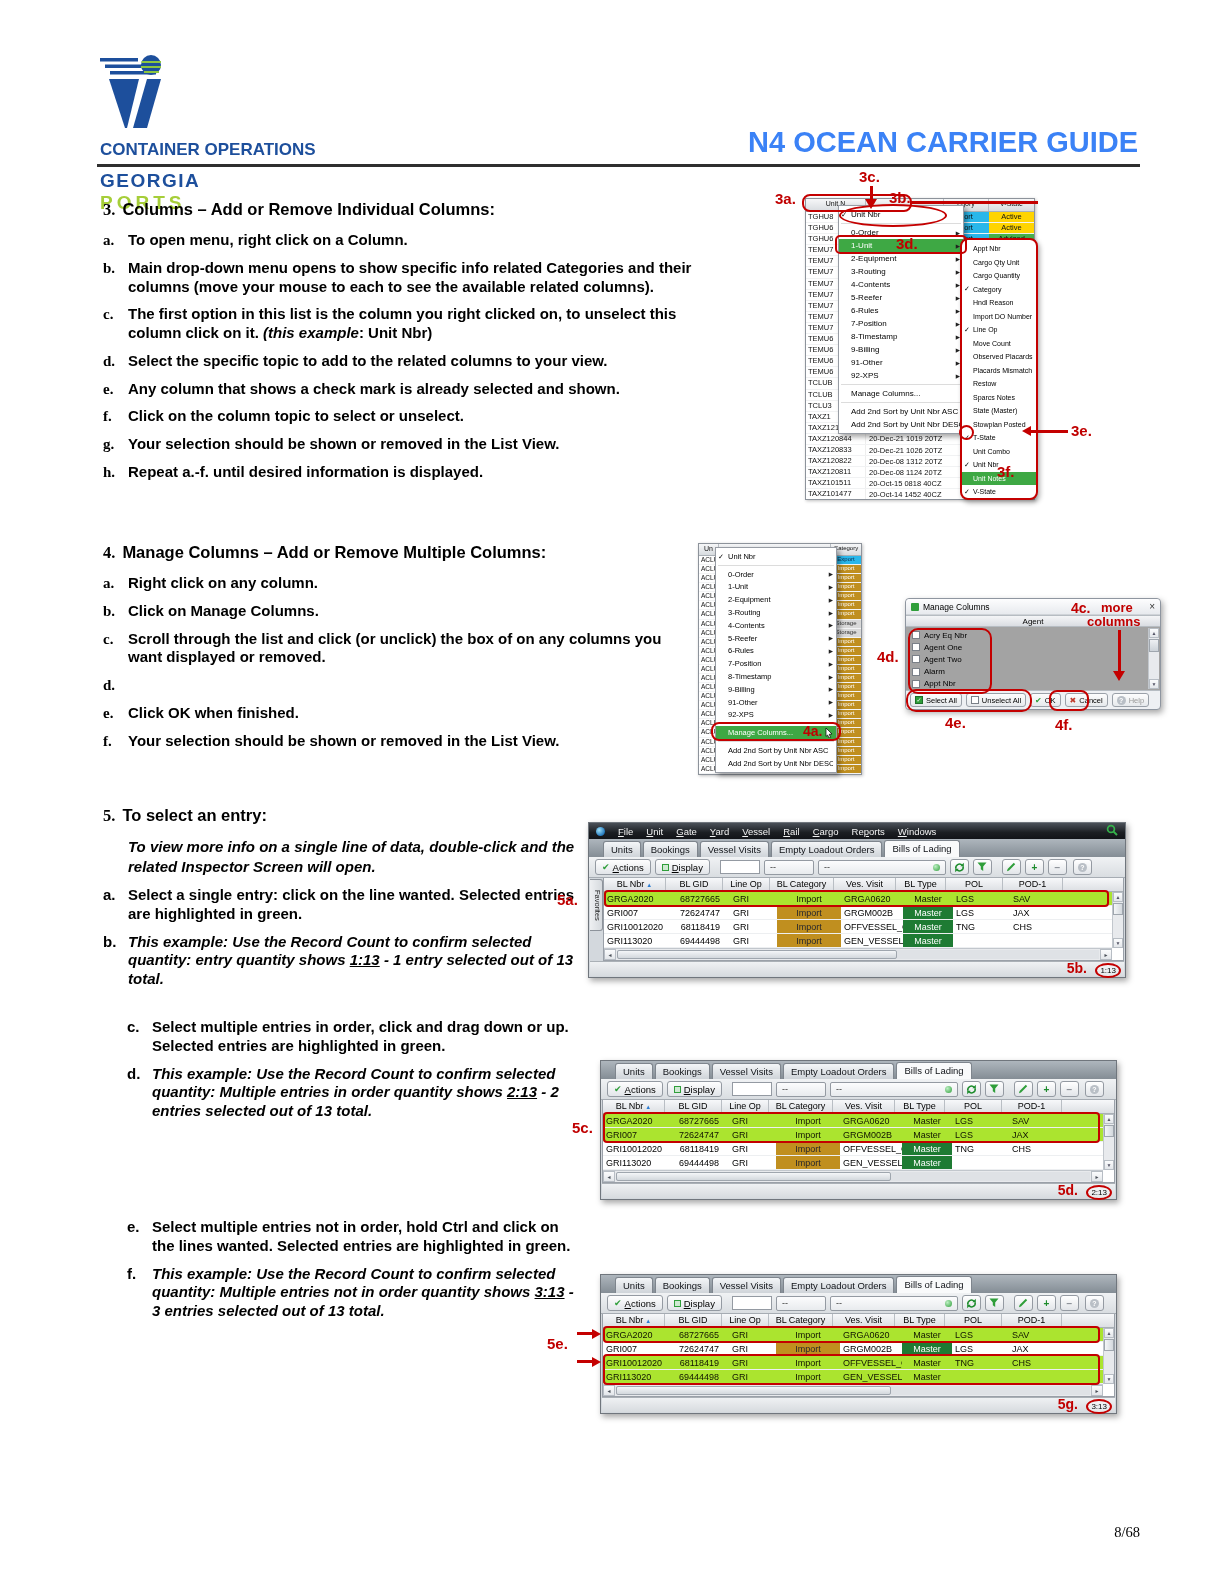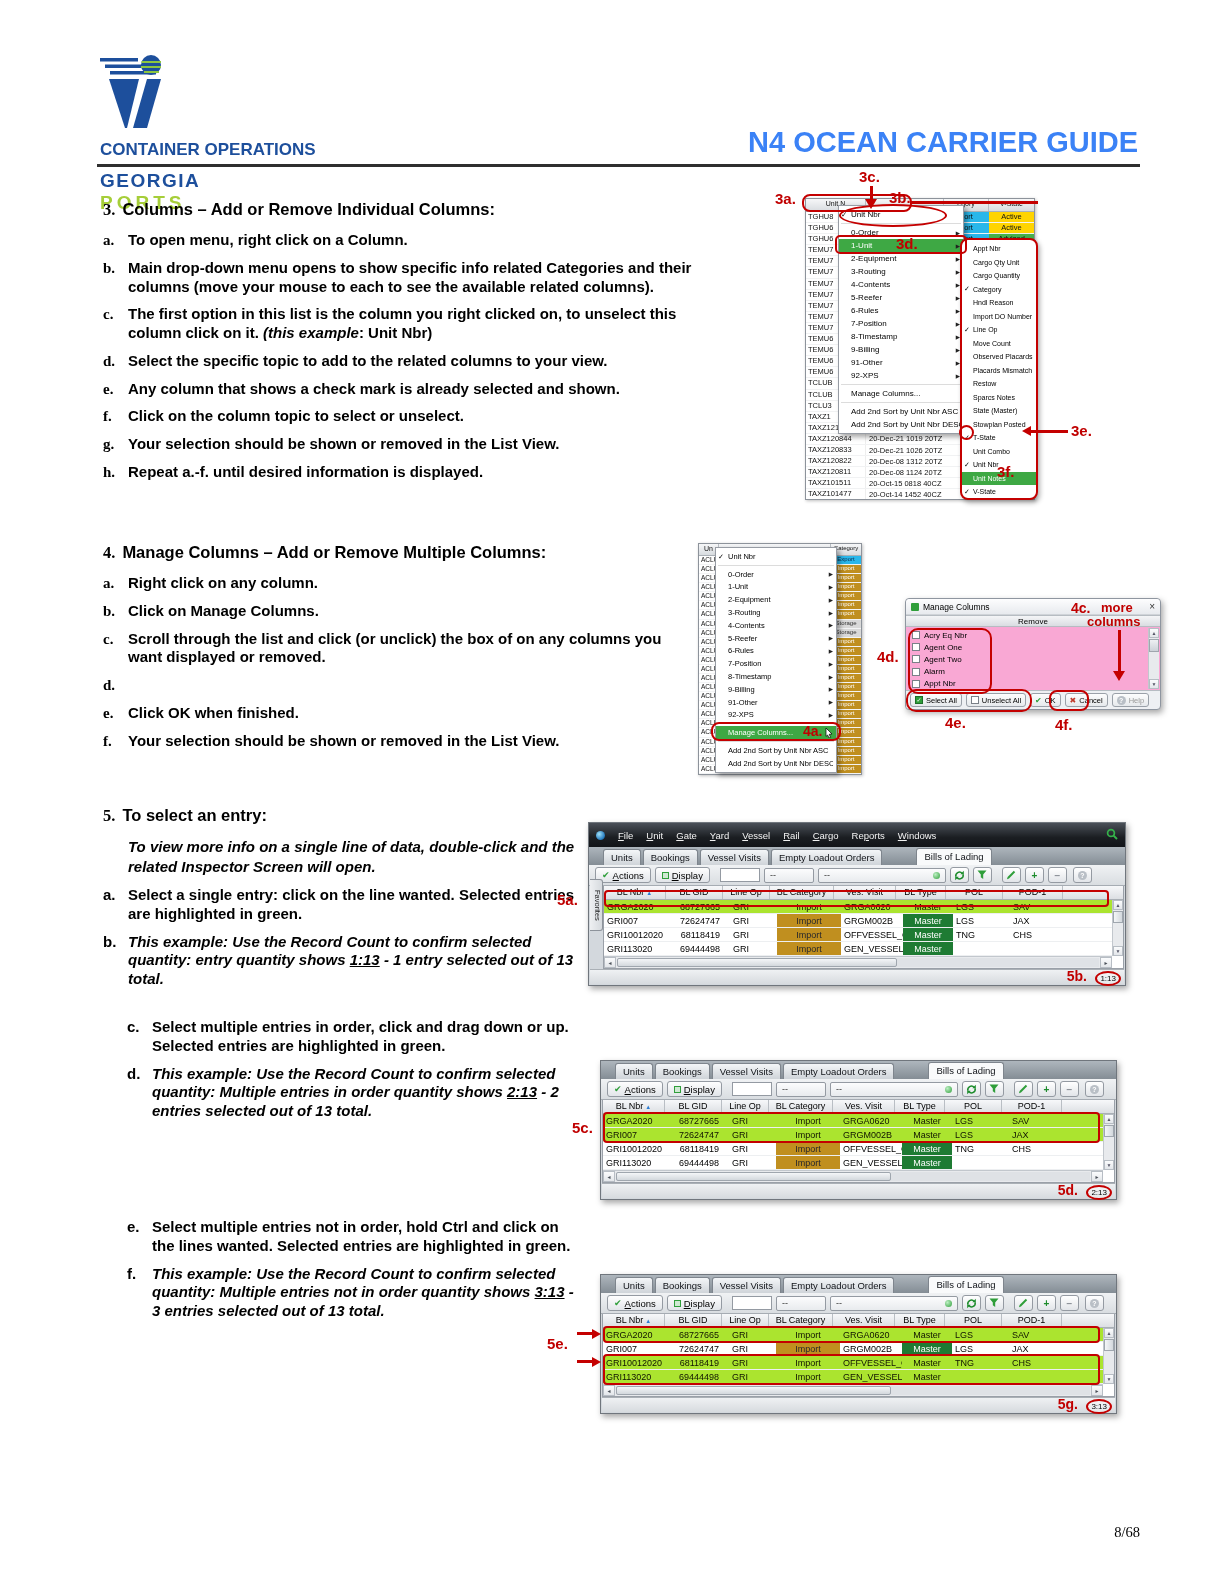--- a/index.html
+++ b/index.html
@@ -79,45 +79,45 @@
   .c4-import{background:#c08f1f;color:#fff;}
   .c4-storage{background:#d9d9d9;color:#333;}
 
   
   #shot4b{position:absolute;left:875px;top:590px;width:315px;height:160px;}
   .dialog{position:absolute;background:#eef0f3;border:1px solid #8f96a0;border-radius:4px;box-shadow:2px 3px 6px rgba(0,0,0,.35);}
   .dtitle{height:16px;display:flex;align-items:center;gap:4px;padding:0 5px;font-size:8.5px;background:linear-gradient(#fdfdfe,#e7eaee);border-bottom:1px solid #cfd3d8;border-radius:4px 4px 0 0;}
   .dicon{width:8px;height:8px;background:#2f9e3a;border-radius:1px;flex:none;}
   .dclose{margin-left:auto;font-size:10px;color:#333;}
   .dcolhdr{height:12px;background:linear-gradient(#f4f5f7,#dadde2);border-top:1px solid #b6bcc2;border-bottom:1px solid #b6bcc2;font-size:8px;text-align:center;line-height:11px;}
-  .dlist{height:64px;background:#f9a8d4;border-bottom:1px solid #b6bcc2;position:relative;padding:2px 0 0 6px;}
+  .dlist{height:64px;background:#a3a3a3;border-bottom:1px solid #b6bcc2;position:relative;padding:2px 0 0 6px;}
   .drow{display:flex;align-items:center;height:12.2px;font-size:8px;gap:4px;}
   .dcheck{width:8px;height:8px;border:1px solid #7a8088;background:#fff;flex:none;}
   .dscroll{position:absolute;right:1px;top:1px;bottom:1px;width:11px;display:flex;flex-direction:column;background:#e8eaed;border-left:1px solid #c2c7cd;}
   .dsbtn{height:10px;font-size:5px;text-align:center;color:#556;border:1px solid #b7bdc4;background:linear-gradient(#fbfcfd,#e3e6ea);line-height:9px;}
   .dthumb{height:13px;border:1px solid #9fa6ae;background:linear-gradient(#eef0f3,#ccd2d8);margin:1px 0;}
   .dspace{flex:1;}
   .dbtns{height:18px;display:flex;align-items:center;gap:4px;padding:0 4px;}
   .dbtn{display:flex;align-items:center;gap:3px;border:1px solid #9aa0a8;border-radius:3px;background:linear-gradient(#fdfdfd,#e6e9ec);font-size:7.5px;padding:1px 4px;height:14px;white-space:nowrap;}
   .dbtn.gray{color:#999;}
   .cbx-filled{width:8px;height:8px;background:#2f9e3a;border:1px solid #1d6e28;color:#fff;font-size:6px;line-height:7px;text-align:center;flex:none;}
   .cbx-empty{width:8px;height:8px;background:#fff;border:1px solid #7a8088;flex:none;}
   .okk{color:#2f9e3a;font-size:8px;}
   .cxx{color:#c0392b;font-size:8px;}
   .qmark{width:9px;height:9px;border-radius:50%;background:#b9bfc6;color:#fff;font-size:7px;line-height:9px;text-align:center;font-weight:bold;flex:none;}
 
   
   .n4win{position:absolute;background:#d3d8dd;border:1px solid #70767d;box-shadow:2px 3px 6px rgba(0,0,0,.35);}
-  .menubar{height:16px;background:linear-gradient(#4a5058,#1b1e22 60%,#121418);display:flex;align-items:center;gap:13px;padding:12px 7px;color:#f2f2f2;font-size:9.5px;}
+  .menubar{height:16px;background:linear-gradient(#4a5058,#1b1e22 60%,#121418);display:flex;align-items:center;gap:13px;padding:4px 7px;color:#f2f2f2;font-size:9.5px;}
   .mbi{white-space:nowrap;}
   .globe{width:9px;height:9px;border-radius:50%;background:radial-gradient(circle at 35% 35%,#9fe0f7,#2a7fc1 65%,#134b79);flex:none;}
   .sspace{flex:1;}
   .tabstrip{height:18px;background:linear-gradient(#aeb6bd,#848d95);display:flex;align-items:flex-end;gap:2px;padding:2px 6px 0 14px;}
   .tab{background:linear-gradient(#f4f6f8,#cfd4d9);border:1px solid #7e858d;border-bottom:none;border-radius:3px 3px 0 0;padding:2px 7px;font-size:9.5px;color:#101318;white-space:nowrap;}
-  .tab.active{background:#f9fafb;padding-bottom:3px;margin-left:32px;}
+  .tab.active{background:#f9fafb;padding-bottom:3px;}
   .toolbar{height:21px;background:linear-gradient(#f0f2f4,#d9dde1);border-bottom:1px solid #a6acb3;display:flex;align-items:center;gap:4px;padding:0 6px;}
   .tbtn{display:flex;align-items:center;gap:3px;border:1px solid #949aa2;border-radius:3px;background:linear-gradient(#fefefe,#e2e5e9);font-size:9.5px;height:16px;padding:0 6px;white-space:nowrap;}
   .ick{color:#2f9e3a;font-size:9px;}
   .dsq{width:7px;height:7px;border:1.5px solid #2f9e3a;background:#cfe9d2;flex:none;}
   .tinput{width:40px;height:14px;background:#fff;border:1px solid #949aa2;margin-left:6px;flex:none;}
   .tdd{display:flex;align-items:center;border:1px solid #949aa2;border-radius:2px;background:linear-gradient(#fcfcfd,#e8ebee);height:15px;font-size:9px;color:#333;padding:0 5px;flex:none;}
   .gdot{margin-left:auto;width:7px;height:7px;border-radius:50%;background:radial-gradient(circle at 35% 35%,#bdf0c4,#2f9e3a);}
   .iconbtn{width:19px;height:16px;border:1px solid #949aa2;border-radius:3px;background:linear-gradient(#fff,#e2e5e9);display:flex;align-items:center;justify-content:center;font-size:10px;flex:none;}
   .iconbtn.green{color:#1d8c2c;font-weight:bold;}
   .iconbtn.gray{color:#8a9097;font-weight:bold;}
@@ -767,21 +767,21 @@
       <div class="redbox" style="left: 26px; top: 194px; width: 130px; height: 19px; border-radius: 8px;"></div>
       <div class="ann" style="left: 118px; top: 195px; font-size: 14px;">4a.</div>
     </div>
   <div id="shot4b">
       <div class="dialog" style="left: 30px; top: 8px; width: 256px; height: 112px;">
         <div class="dtitle">
           <span class="dicon"></span>
           <span>Manage Columns</span>
           <span class="dclose">×</span>
         </div>
-        <div class="dcolhdr">Remove</div>
+        <div class="dcolhdr">Agent</div>
         <div class="dlist">
           <div class="drow">
             <span class="dcheck"></span>
             <span>Acry Eq Nbr</span>
           </div>
           <div class="drow">
             <span class="dcheck"></span>
             <span>Agent One</span>
           </div>
           <div class="drow">

